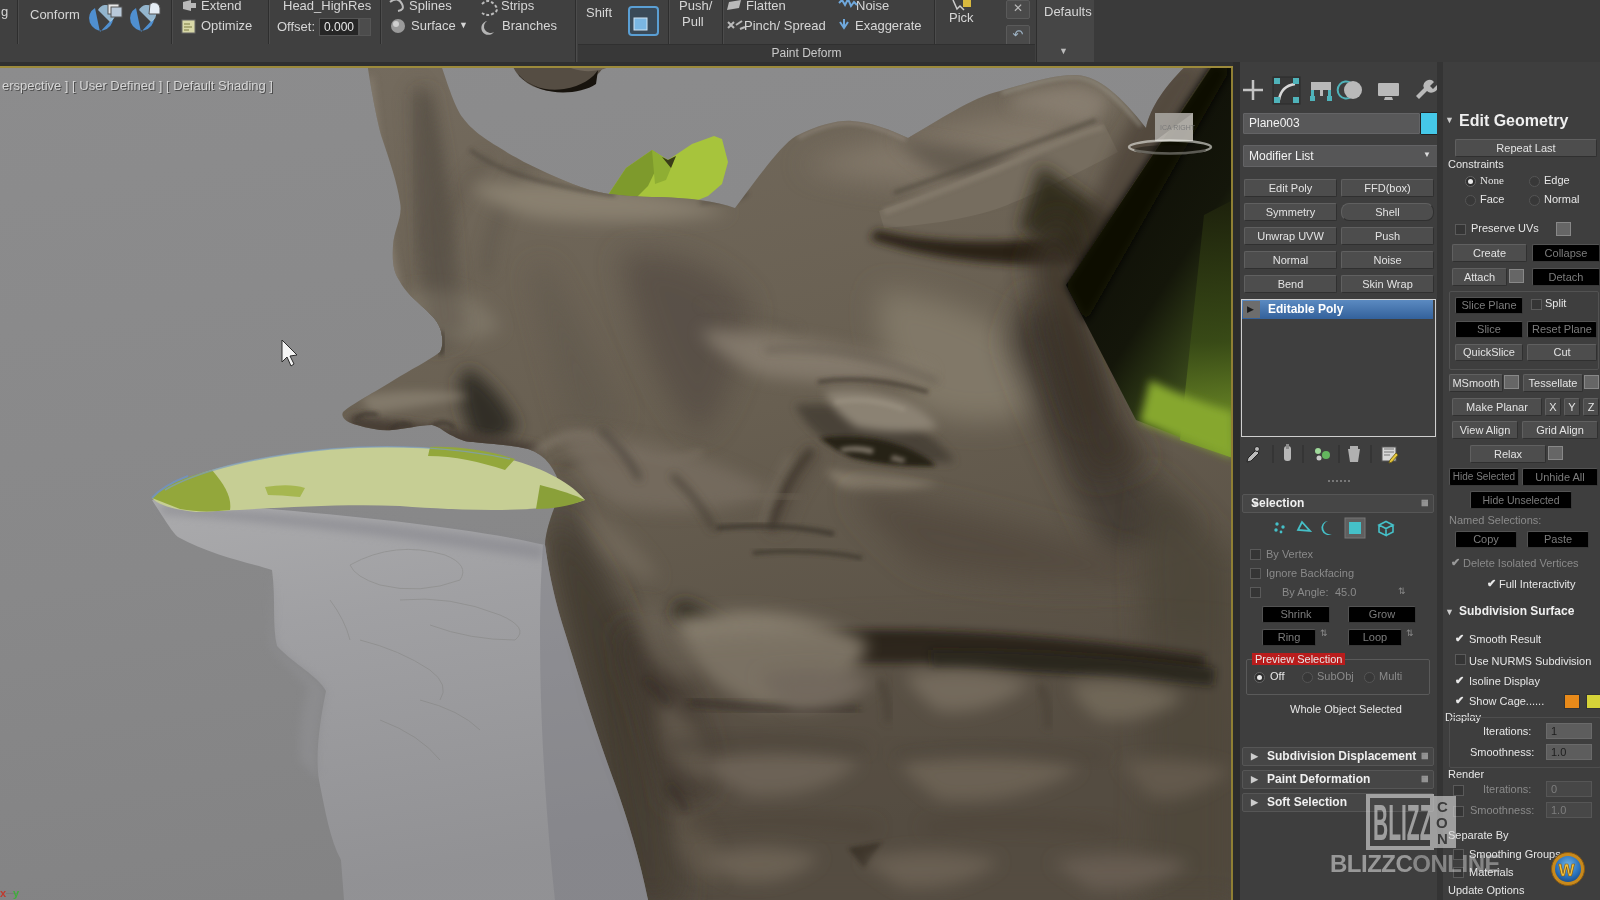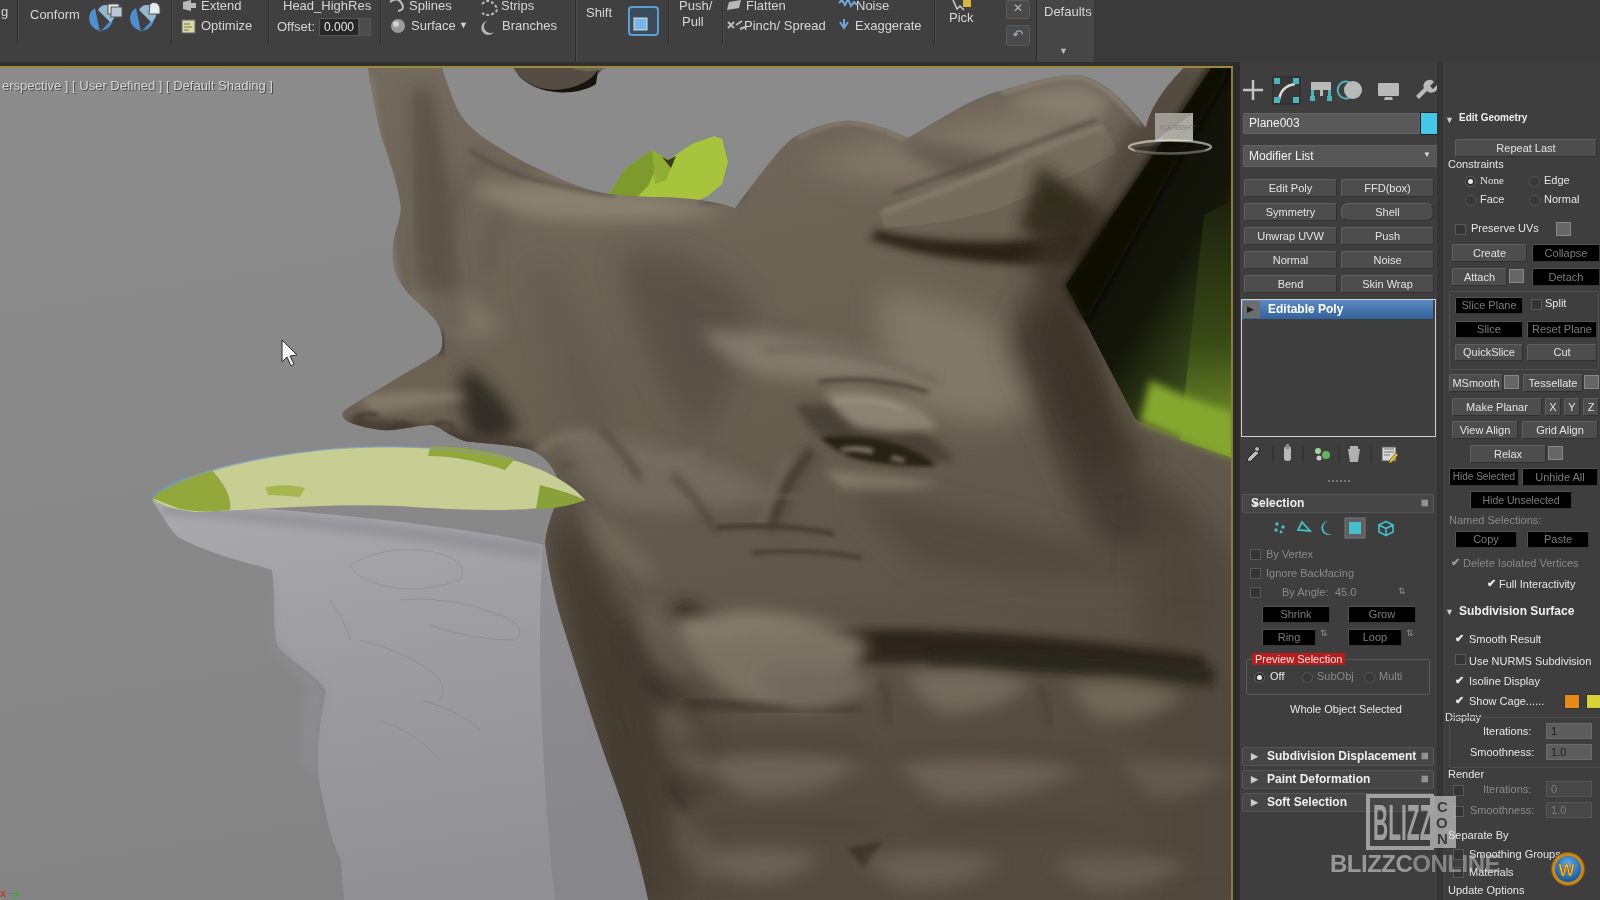--- a/index.html
+++ b/index.html
@@ -92,20 +92,21 @@
 
     <path d="M729,2 l12,-2 -2,8 -12,2 Z" fill="#b9b9b9"></path>
     <path d="M728,22 l6,6 m0,-6 l-6,6 m8,-3 l6,-4 m-2,8 l5,-2" stroke="#b9b9b9" stroke-width="2"></path>
 
     <path d="M839,3 l3,-3 3,5 3,-6 3,7 3,-4 3,3" stroke="#6fa8dc" fill="none" stroke-width="2"></path>
     <path d="M840,22 l4,6 4,-6 m-4,6 l0,-9" stroke="#6fa8dc" fill="none" stroke-width="2"></path>
 
     <path d="M953,0 l4,9 3,-3 4,4" stroke="#cccccc" fill="none" stroke-width="1.5"></path>
     <rect x="963" y="0" width="8" height="7" fill="#d8b93e"></rect>
   </svg>
+  <div class="strip" style="left:578px;width:457px;">Paint Deform</div>
 </div>
 
 <svg class="a" style="left:0;top:62px;" width="1233" height="838" viewBox="0 62 1233 838">
   <defs>
     <linearGradient id="bgg" x1="0" y1="0" x2="0.25" y2="1">
       <stop offset="0" stop-color="#8c8c8d"></stop>
       <stop offset="0.6" stop-color="#888889"></stop>
       <stop offset="1" stop-color="#838384"></stop>
     </linearGradient>
     <linearGradient id="bodyg" x1="0" y1="0" x2="0.25" y2="1">
@@ -501,21 +502,21 @@
     <span class="a" style="left:178px;top:3px;font-size:8px;color:#999;">▦</span>
   </div>
   <div class="roll" style="left:2px;top:731px;width:190px;height:17px;">
     <span class="a" style="left:8px;top:3px;font-size:9px;color:#ccc;">▶</span>
     <span class="a" style="left:24px;top:1px;">Soft Selection</span>
   </div>
 </div>
 
 <div id="panel2">
   <span class="a" style="left:2px;top:53px;font-size:9px;color:#ccc;">▼</span>
-  <span class="lb" style="left:16px;top:50px;font-weight:bold;font-size:10px;color:#efefef;">Edit Geometry</span>
+  <span class="lb" style="left:16px;top:50px;font-weight:bold;font-size:16px;color:#efefef;">Edit Geometry</span>
   <div class="btn" style="left:12px;top:77px;width:140px;height:16px;line-height:16px;">Repeat Last</div>
   <span class="lb w" style="left:5px;top:96px;">Constraints</span>
   <div class="a" style="left:22px;top:114px;width:9px;height:9px;border-radius:50%;background:#2e2e2e;border:1px solid #666;"></div>
   <div class="a" style="left:25px;top:117px;width:5px;height:5px;border-radius:50%;background:#e8e8e8;"></div>
   <span class="lb w" style="left:37px;top:112px;font-family:Liberation Serif, serif;">None</span>
   <div class="a" style="left:86px;top:114px;width:9px;height:9px;border-radius:50%;background:#383838;border:1px solid #555;"></div>
   <span class="lb w" style="left:101px;top:112px;">Edge</span>
   <div class="a" style="left:22px;top:133px;width:9px;height:9px;border-radius:50%;background:#383838;border:1px solid #555;"></div>
   <span class="lb w" style="left:37px;top:131px;">Face</span>
   <div class="a" style="left:86px;top:133px;width:9px;height:9px;border-radius:50%;background:#383838;border:1px solid #555;"></div>

